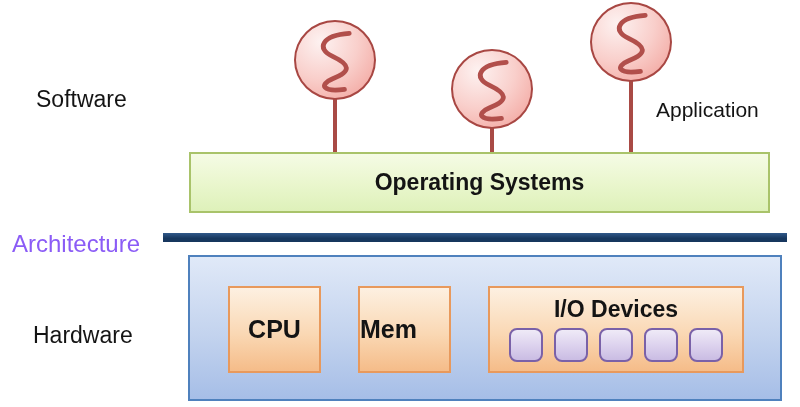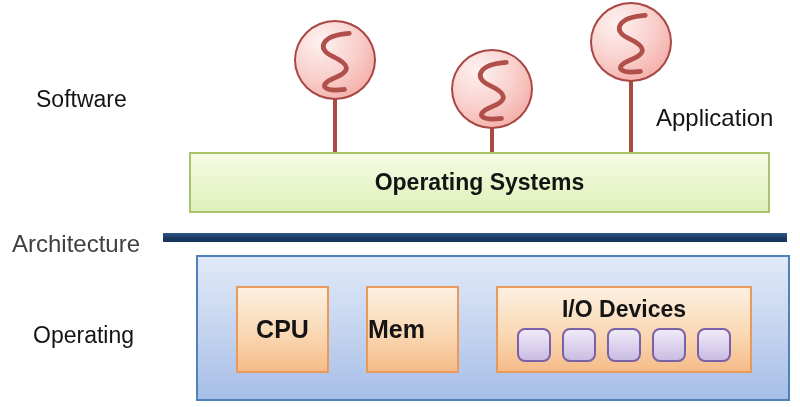--- a/index.html
+++ b/index.html
@@ -12,23 +12,23 @@
     overflow: hidden;
   }
   .label {
     position: absolute;
     font-weight: normal;
     color: #141414;
     white-space: nowrap;
     margin-top: 8px;
   }
   .label-software    { left: 36px;  top: 78px;  font-size: 23px; }
-  .label-architecture{ left: 12px;  top: 222px; font-size: 24px; color: #404040; }
+  .label-architecture{ left: 12px;  top: 222px; font-size: 24px; color: #8b5cf6; }
   .label-hardware    { left: 33px;  top: 314px; font-size: 23px; }
-  .label-application { left: 656px; top: 96px;  font-size: 24px; }
+  .label-application { left: 656px; top: 90px;  font-size: 21px; }
 
   .stem {
     position: absolute;
     width: 4px;
     background: #a94a45;
     z-index: 1;
   }
   .balloon {
     position: absolute;
     width: 82px;
@@ -61,21 +61,20 @@
     z-index: 2;
   }
 
   .hw-box {
     position: absolute;
     left: 188px; top: 255px;
     width: 594px; height: 146px;
     box-sizing: border-box;
     border: 2px solid #4f81bd;
     background: linear-gradient(180deg, #e0e9f8 0%, #c3d3ee 55%, #a6bee7 100%);
-    margin-left: 8px;
   }
   .chip {
     position: absolute;
     box-sizing: border-box;
     border: 2px solid #e8995c;
     background: linear-gradient(180deg, #fdf0e1 0%, #fad8b4 55%, #f5bc89 100%);
     color: #141414;
     font-weight: bold;
   }
   .chip-cpu { left: 38px;  top: 29px; width: 93px;  height: 87px;
@@ -93,21 +92,21 @@
     background: linear-gradient(180deg, #efeaf7 0%, #ddd3ee 50%, #cabce3 100%);
   }
 </style>
 </head>
 <body>
 
 <div class="canvas">
 
   <div class="label label-software">Software</div>
   <div class="label label-architecture">Architecture</div>
-  <div class="label label-hardware">Operating</div>
+  <div class="label label-hardware">Hardware</div>
   <div class="label label-application">Application</div>
 
   <div class="stem" style="left:333px; top:97px; height:57px;"></div>
   <div class="stem" style="left:490px; top:126px; height:28px;"></div>
   <div class="stem" style="left:629px; top:79px; height:75px;"></div>
 
   <div class="balloon" style="left:294px; top:20px;">
     <svg viewBox="0 0 80 80">
       <path d="M 55 12 C 26 14 20 28 37 36 C 56 45 58 52 37 60 C 23 66 27 74 50 71" fill="none" stroke="#b14f4b" stroke-width="5" stroke-linecap="round"></path>
     </svg>

